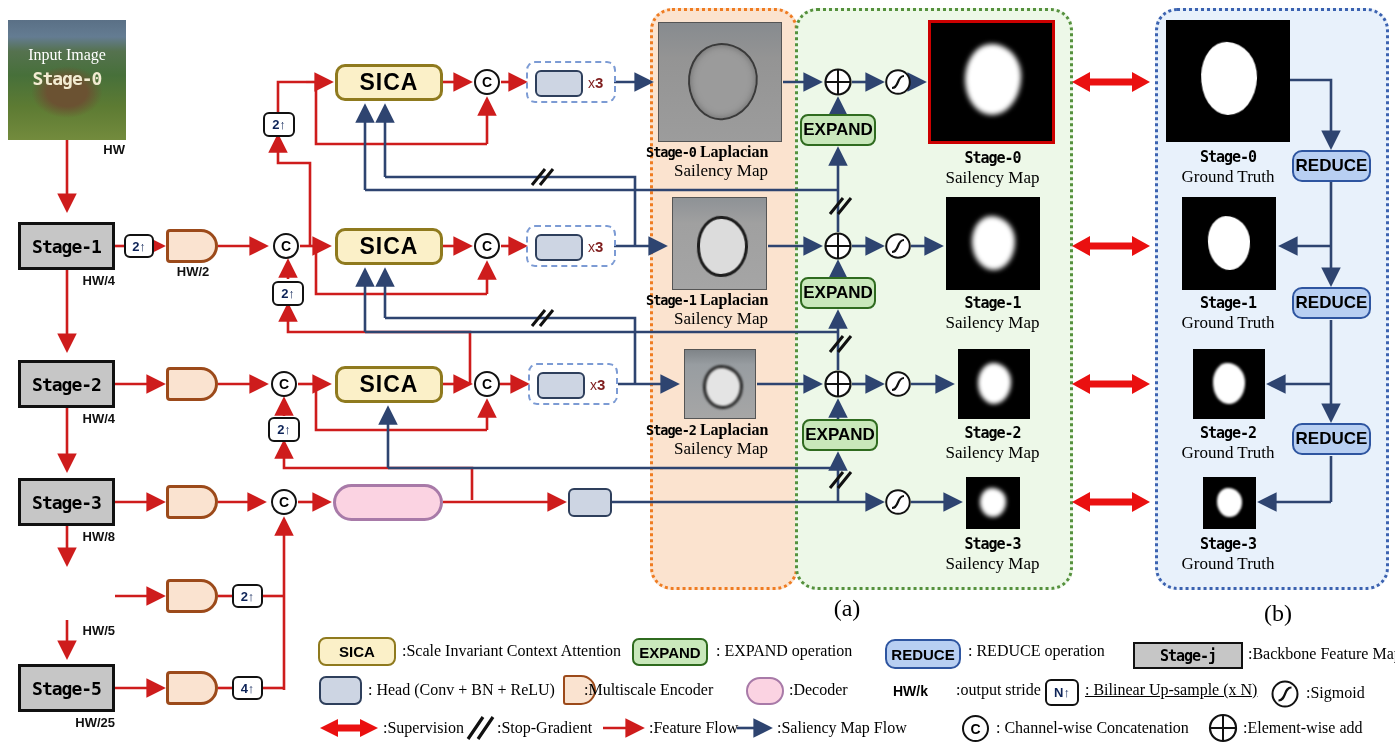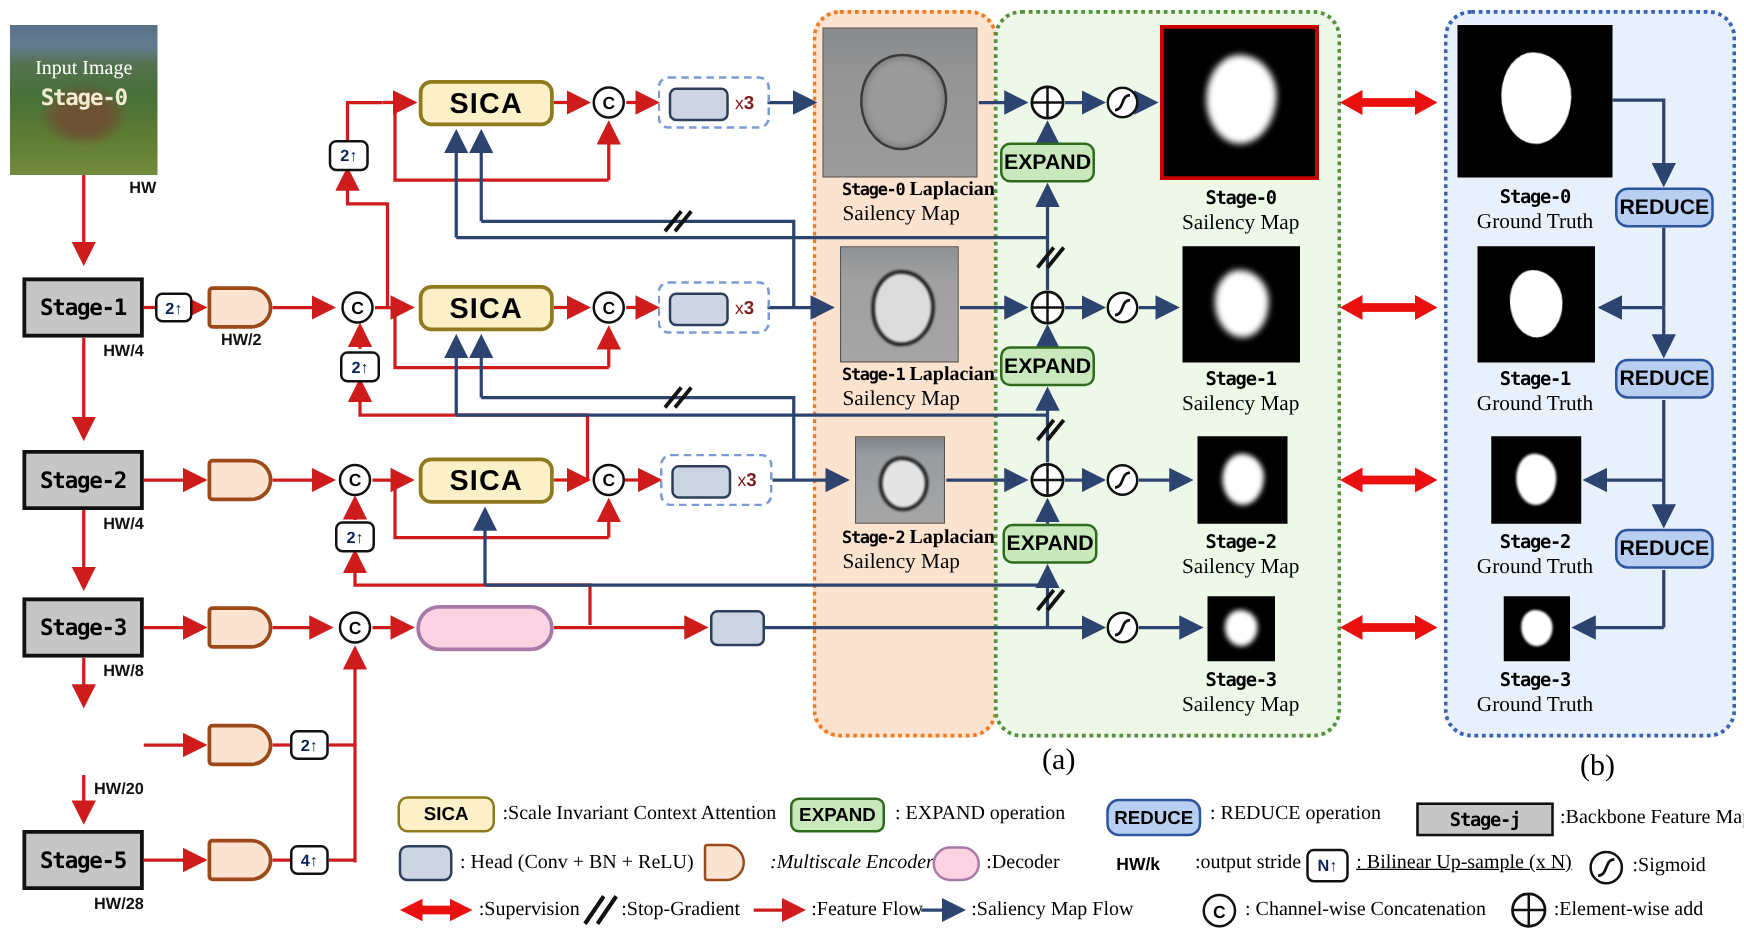--- a/index.html
+++ b/index.html
@@ -38,21 +38,21 @@
           font-family:"Liberation Sans", sans-serif;font-weight:bold;font-size:17px;color:#000;}
   .ccirc{position:absolute;width:26px;height:26px;border-radius:50%;background:#fff;border:2px solid #111;
          box-sizing:border-box;display:flex;align-items:center;justify-content:center;
          font-family:"Liberation Sans", sans-serif;font-weight:bold;font-size:14px;color:#000;}
   
   .mapimg{position:absolute;box-sizing:border-box;overflow:hidden;}
   .blob{position:absolute;}
   .cap1{position:absolute;text-align:center;font-family:"DejaVu Sans Mono", monospace;font-weight:bold;
         font-size:15px;color:#000;letter-spacing:-1px;}
   .cap2{position:absolute;text-align:center;font-family:"Liberation Serif", serif;font-size:17px;color:#000;}
-  .capmix{position:absolute;text-align:right;white-space:nowrap;}
+  .capmix{position:absolute;text-align:left;white-space:nowrap;}
   .capmix .mono{font-family:"DejaVu Sans Mono", monospace;font-weight:bold;font-size:13.5px;letter-spacing:-1px;}
   .capmix .serifb{font-family:"Liberation Serif", serif;font-weight:bold;font-size:16px;}
   .panel{position:absolute;font-family:"Liberation Serif", serif;font-size:24px;color:#000;text-align:center;width:70px;}
   
   .ltext{position:absolute;font-family:"Liberation Serif", serif;font-size:16px;color:#000;white-space:nowrap;}
   .chip-sica{position:absolute;background:#fbf0c8;border:2.5px solid #8f7a1e;border-radius:8px;box-sizing:border-box;
              display:flex;align-items:center;justify-content:center;font-family:"Liberation Sans", sans-serif;
              font-weight:bold;font-size:15px;}
   .chip-expand{position:absolute;background:#c9e8bb;border:2.5px solid #2f6b1f;border-radius:7px;box-sizing:border-box;
              display:flex;align-items:center;justify-content:center;font-family:"Liberation Sans", sans-serif;
@@ -226,25 +226,25 @@
     </div>
   <div class="stride" style="left:55px;top:273px;">HW/4</div>
   <div class="stage" style="left:18px;top:360px;">
       <span>Stage-2</span>
     </div>
   <div class="stride" style="left:55px;top:411px;">HW/4</div>
   <div class="stage" style="left:18px;top:478px;">
       <span>Stage-3</span>
     </div>
   <div class="stride" style="left:55px;top:529px;">HW/8</div>
-  <div class="stride" style="left:55px;top:623px;">HW/20</div>
+  <div class="stride" style="left:55px;top:623px;">HW/5</div>
   <div class="stage" style="left:18px;top:664px;">
       <span>Stage-5</span>
     </div>
-  <div class="stride" style="left:55px;top:715px;">HW/28</div>
+  <div class="stride" style="left:55px;top:715px;">HW/25</div>
 
   <div class="upbox" style="left:124px;top:234px;width:30px;height:24px;">2↑</div>
   <div class="upbox" style="left:263px;top:112px;width:32px;height:25px;">2↑</div>
   <div class="upbox" style="left:272px;top:281px;width:32px;height:25px;">2↑</div>
   <div class="upbox" style="left:268px;top:417px;width:32px;height:25px;">2↑</div>
   <div class="upbox" style="left:232px;top:584px;width:31px;height:24px;">2↑</div>
   <div class="upbox" style="left:232px;top:676px;width:31px;height:24px;">4↑</div>
 
   <div class="enc" style="left:166px;top:229px;"></div>
   <div class="stride" style="left:163px;top:264px;text-align:center;">HW/2</div>
@@ -442,21 +442,21 @@
     </div>
   <div class="ltext" style="left:968px;top:642px;">: REDUCE operation</div>
   <div class="chip-stagej" style="left:1133px;top:642px;width:110px;height:27px;">
       <span>Stage-j</span>
     </div>
   <div class="ltext" style="left:1248px;top:645px;">:Backbone Feature Maps</div>
 
   <div class="chip-head" style="left:319px;top:676px;width:43px;height:29px;"></div>
   <div class="ltext" style="left:368px;top:681px;">: Head (Conv + BN + ReLU)</div>
   <div class="chip-enc" style="left:563px;top:675px;width:33px;height:30px;"></div>
-  <div class="ltext" style="left:616px;top:681px;font-style:italic;">:Multiscale Encoder</div>
+  <div class="ltext" style="left:584px;top:681px;">:Multiscale Encoder</div>
   <div class="chip-dec" style="left:746px;top:677px;width:38px;height:28px;"></div>
   <div class="ltext" style="left:789px;top:681px;">:Decoder</div>
   <div class="chip-hwk" style="left:893px;top:683px;">HW/k</div>
   <div class="ltext" style="left:946px;top:681px;margin-left:10px;">:output stride k</div>
   <div class="upbox" style="left:1045px;top:679px;width:34px;height:27px;">
       <span>N↑</span>
     </div>
   <div class="ltext" style="left:1085px;top:681px;text-decoration:underline;">: Bilinear Up-sample (x N)</div>
   <svg style="left:1271px;top:680px;" width="28" height="28">
       <circle cx="14" cy="14" r="12.5" fill="#fff" stroke="#111" stroke-width="2"></circle>

